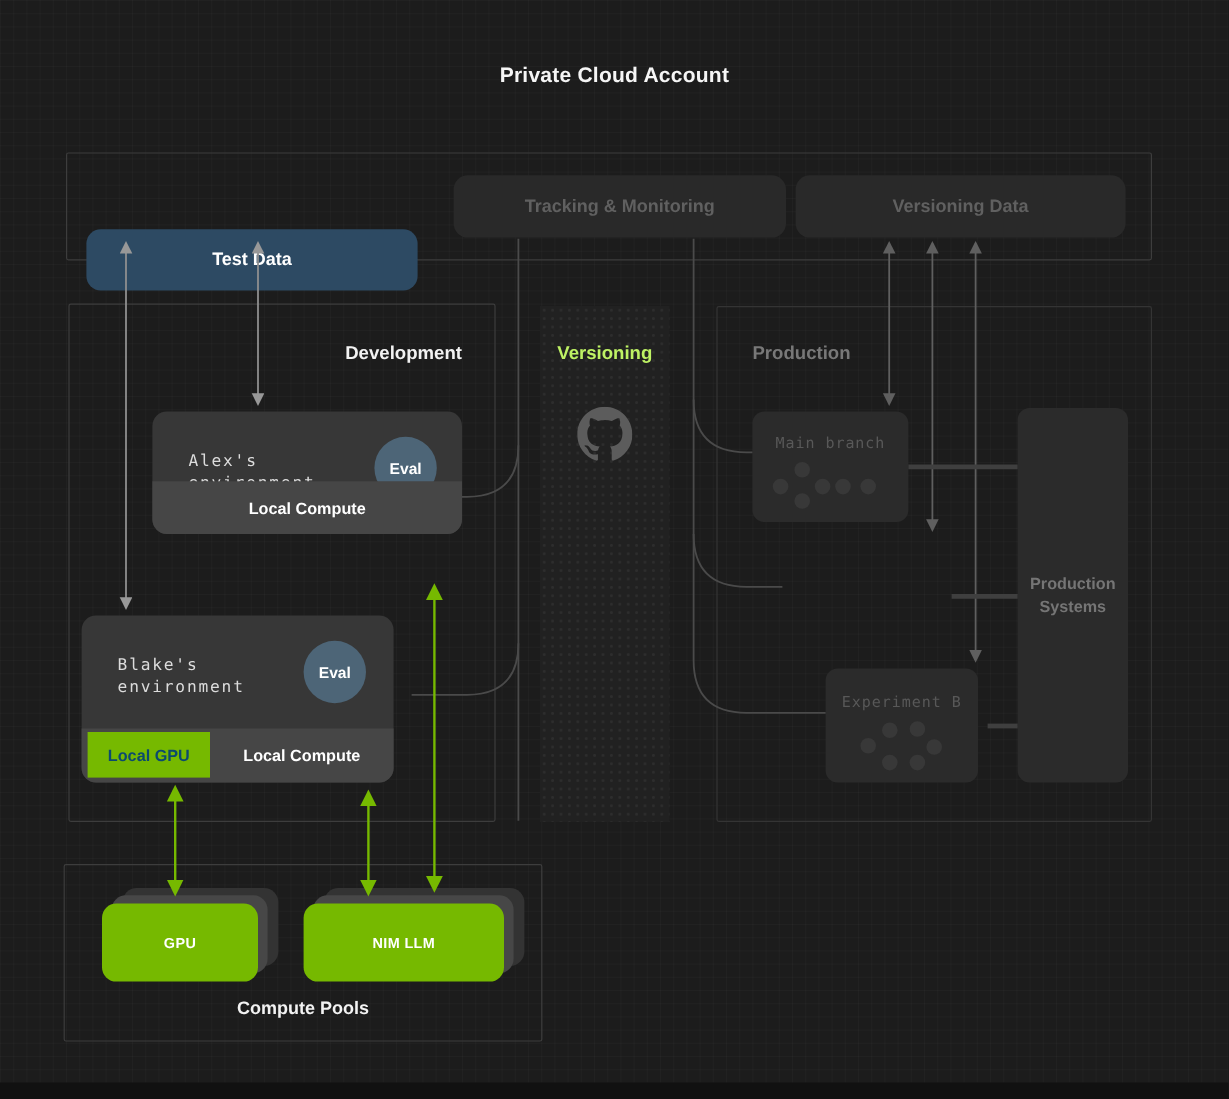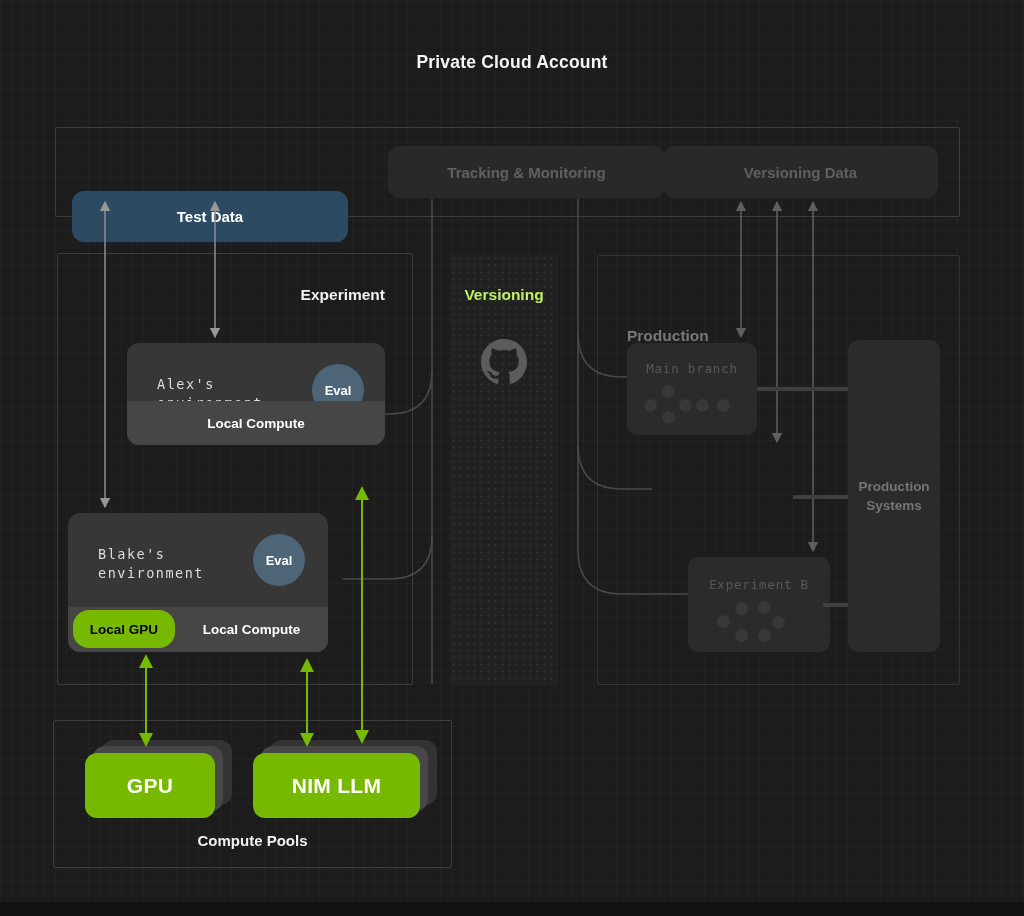--- a/index.html
+++ b/index.html
@@ -74,23 +74,23 @@
   .env-footer {
     position: absolute;
     left: 0; right: 0; bottom: 0;
     background: #464646;
     border-radius: 0 0 12px 12px;
     display: flex; align-items: center; justify-content: center;
     color: #ffffff; font-size: 13.5px; font-weight: bold;
   }
   .gpu-pill {
     position: absolute;
-    border-radius: 16px;
-    display: flex; align-items: center; justify-content: center;
-    color: #000000; font-size: 13.5px; font-weight: bold;
+    border-radius: 0;
+    display: flex; align-items: center; justify-content: center;
+    color: #0c4a6e; font-size: 13.5px; font-weight: bold;
   }
 
   .versioning-box {
     background-color: #212121;
     background-image: radial-gradient(rgba(255,255,255,0.055) 1px, transparent 1.3px);
     background-size: 7px 7px;
   }
 
   .prod-card {
     position: absolute;
@@ -117,21 +117,21 @@
   }
 
   .stack-layer { position: absolute; border-radius: 12px; }
   .stack-back  { background: #333333; }
   .stack-mid   { background: #474747; }
   .compute-card {
     position: absolute;
     background: #76b900;
     border-radius: 12px;
     display: flex; align-items: center; justify-content: center;
-    color: #ffffff; font-size: 21px; font-weight: bold;
+    color: #ffffff; font-size: 12px; font-weight: bold;
     letter-spacing: 0.3px;
   }
   .compute-pools-label {
     position: absolute;
     left: 0; right: 0;
     text-align: center;
     color: #f2f2f2; font-size: 15px; font-weight: bold;
   }
 
   .bottom-bar { left: 0; bottom: 0; width: 1024px; height: 14px; background: #111111; }
@@ -145,29 +145,29 @@
 
 <div id="stage">
 
   <div class="abs page-title">Private Cloud Account</div>
 
   <div class="abs outline-box" style="left:55px; top:127px; width:905px; height:90px;"></div>
 
   <div class="abs pill active" style="left:72px; top:147px; width:276px; height:51px;">
     <span>Test Data</span>
   </div>
-  <div class="abs pill inactive" style="left:388px; top:146px; width:277px; height:52px;text-align:center;">
+  <div class="abs pill inactive" style="left:378px; top:146px; width:277px; height:52px;text-align:center;">
     <span>Tracking &amp; Monitoring</span>
   </div>
   <div class="abs pill inactive" style="left:663px; top:146px; width:275px; height:52px;">
     <span>Versioning Data</span>
   </div>
 
   <div class="abs outline-box" style="left:57px; top:253px; width:356px; height:432px;"></div>
-  <div class="abs section-label bright" style="left:235px; top:286px; width:150px; text-align:right;">Experiment</div>
+  <div class="abs section-label bright" style="left:235px; top:286px; width:150px; text-align:right;">Development</div>
 
   <div class="abs env-card" style="left:127px; top:343px; width:258px; height:102px;">
     <div class="env-name">Alex's environment</div>
     <div class="eval-badge" style="left:185px; top:21px;">Eval</div>
     <div class="env-footer" style="height:44px;">Local Compute</div>
   </div>
 
   <div class="abs env-card" style="left:68px; top:513px; width:260px; height:139px;">
     <div class="env-name">Blake's environment</div>
     <div class="eval-badge" style="left:185px; top:21px;">Eval</div>
@@ -177,34 +177,34 @@
     </div>
   </div>
 
   <div class="abs versioning-box" style="left:450px; top:255px; width:108px; height:430px;"></div>
   <div class="abs section-label dimmer" style="left:450px; top:286px; width:108px; text-align:center;">Versioning</div>
   <svg class="github-mark" style="left:481px; top:339px;" width="46" height="46" viewBox="0 0 16 16">
     <path fill="#5c5c5c" d="M8 0C3.58 0 0 3.58 0 8c0 3.54 2.29 6.53 5.47 7.59.4.07.55-.17.55-.38 0-.19-.01-.82-.01-1.49-2.01.37-2.53-.49-2.69-.94-.09-.23-.48-.94-.82-1.13-.28-.15-.68-.52-.01-.53.63-.01 1.08.58 1.23.82.72 1.21 1.87.87 2.33.66.07-.52.28-.87.51-1.07-1.78-.2-3.64-.89-3.64-3.95 0-.87.31-1.59.82-2.15-.08-.2-.36-1.02.08-2.12 0 0 .67-.21 2.2.82.64-.18 1.32-.27 2-.27s1.36.09 2 .27c1.53-1.04 2.2-.82 2.2-.82.44 1.1.16 1.92.08 2.12.51.56.82 1.27.82 2.15 0 3.07-1.87 3.75-3.65 3.95.29.25.54.73.54 1.48 0 1.07-.01 1.93-.01 2.2 0 .21.15.46.55.38A8.01 8.01 0 0 0 16 8c0-4.42-3.58-8-8-8z"></path>
   </svg>
 
   <div class="abs outline-box dim" style="left:597px; top:255px; width:363px; height:430px;"></div>
-  <div class="abs section-label dim" style="left:627px; top:286px;margin-top:41px;">Production</div>
+  <div class="abs section-label dim" style="left:627px; top:286px;">Production</div>
 
   <div class="prod-card" style="left:627px; top:343px; width:130px; height:92px;">
     <div class="prod-card-label" style="top:18px;">Main branch</div>
     <div class="dot" style="left:35px; top:42px;"></div>
     <div class="dot" style="left:17px; top:56px;"></div>
     <div class="dot" style="left:52px; top:56px;"></div>
     <div class="dot" style="left:69px; top:56px;"></div>
     <div class="dot" style="left:90px; top:56px;"></div>
     <div class="dot" style="left:35px; top:68px;"></div>
   </div>
 
 
-  <div class="prod-card" style="left:688px; top:557px; width:142px; height:95px;">
+  <div class="prod-card" style="left:688px; top:557px; width:127px; height:95px;">
     <div class="prod-card-label" style="top:20px;">Experiment B</div>
     <div class="dot" style="left:47px; top:45px;"></div>
     <div class="dot" style="left:70px; top:44px;"></div>
     <div class="dot" style="left:29px; top:58px;"></div>
     <div class="dot" style="left:84px; top:59px;"></div>
     <div class="dot" style="left:47px; top:72px;"></div>
     <div class="dot" style="left:70px; top:72px;"></div>
   </div>
 
   <div class="prod-systems" style="left:848px; top:340px; width:92px; height:312px;">

